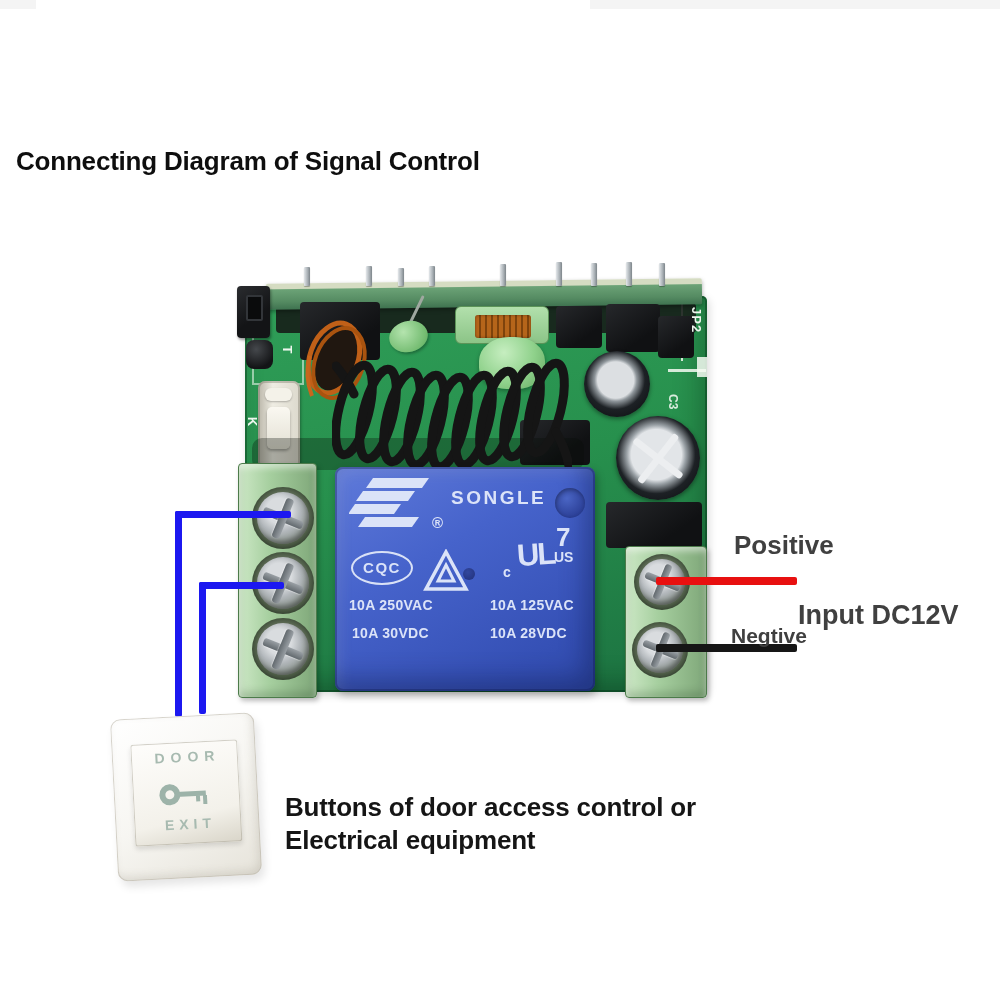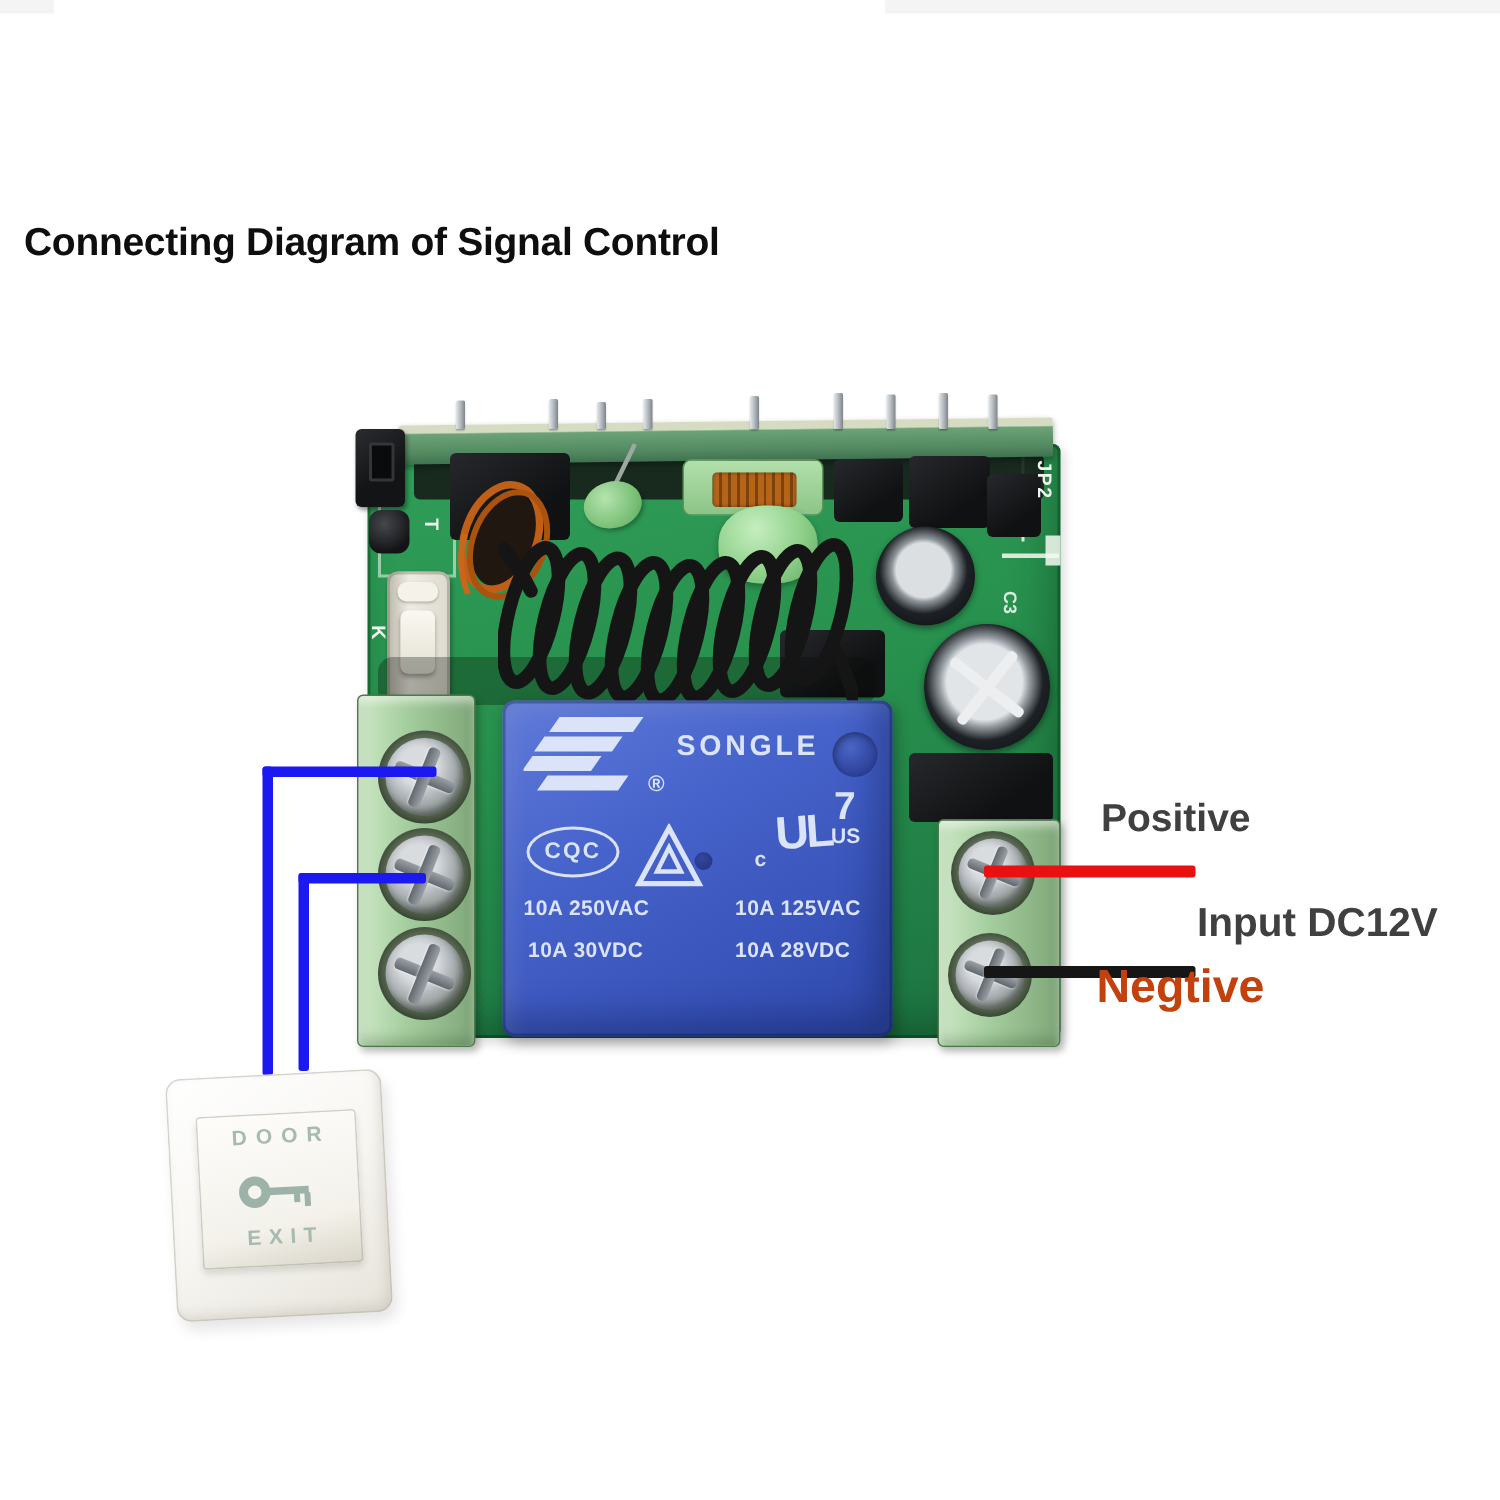--- a/index.html
+++ b/index.html
@@ -111,21 +111,21 @@
     letter-spacing:6px;text-indent:6px;color:#a7bab0}
   .exittxt{position:absolute;left:0;right:0;bottom:12px;text-align:center;font-size:14px;font-weight:700;
     letter-spacing:5px;text-indent:5px;color:#a7bab0}
   .keyicon{position:absolute;left:26px;top:37px}
 
   
   .lbl{font-weight:700}
   .lbl.red{color:#404040}
   .lblPositive{left:734px;top:530px;font-size:26px}
   .lblInput{left:798px;top:600px;font-size:27px}
-  .lblNeg{left:731px;top:640px;font-size:31px;color:#c2410c}
+  .lblNeg{left:731px;top:624px;font-size:21px;color:#404040}
   .caption{left:285px;top:791px;font-size:26px;font-weight:700;color:#151515;line-height:33px;letter-spacing:-.2px}
 </style>
 </head>
 <body>
 
 <div>
 
   <div class="abs topfade" style="left:0;width:36px"></div>
   <div class="abs topfade" style="left:590px;width:410px"></div>
 
@@ -268,15 +268,17 @@
       </svg>
       <div class="exittxt">EXIT</div>
     </div>
   </div>
 
   <div class="abs lbl red lblPositive">Positive</div>
   <div class="abs lbl red lblInput">Input DC12V</div>
   <div class="abs lbl lblNeg">Negtive</div>
 
   <div class="abs caption">
+    <div>Buttons of door access control or</div>
+    <div>Electrical equipment</div>
   </div>
 
 </div>
 
 </body></html>

